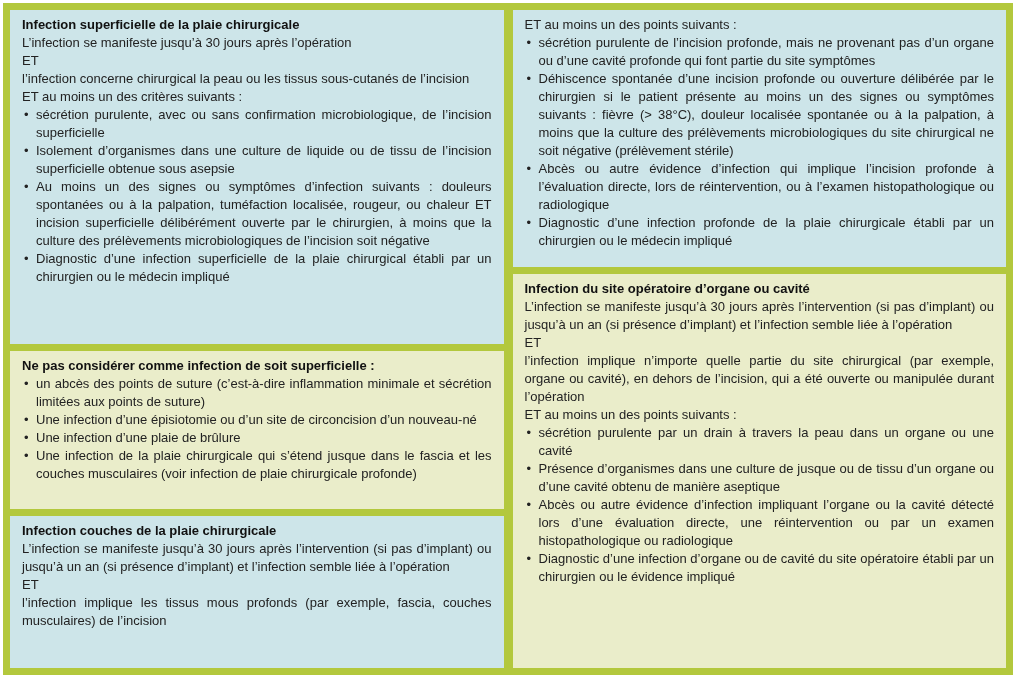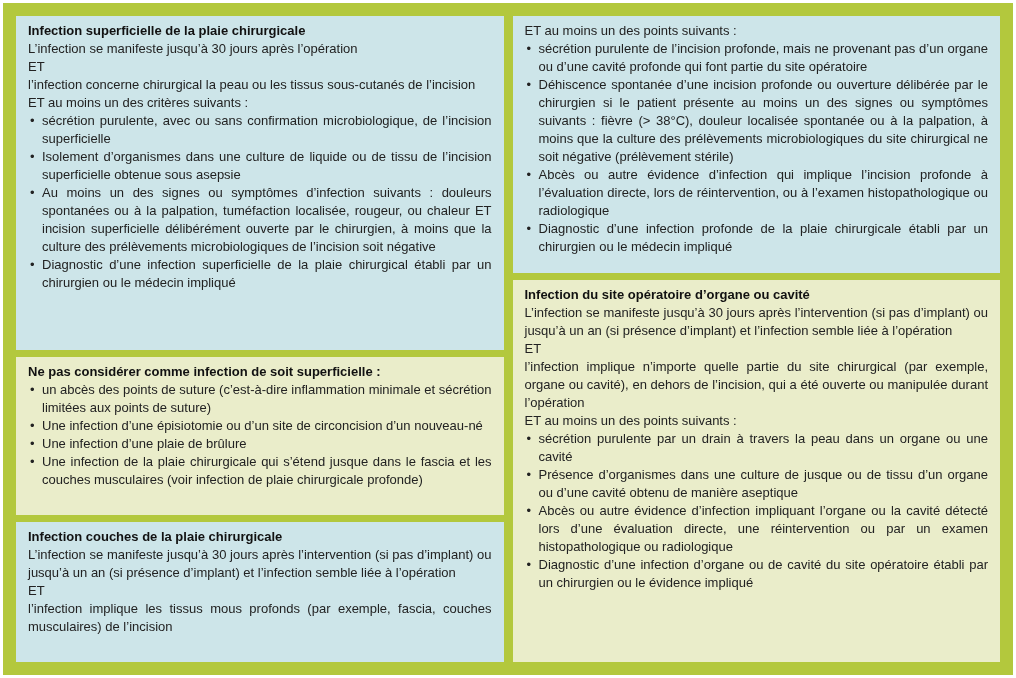--- a/index.html
+++ b/index.html
@@ -7,21 +7,21 @@
     padding: 0;
     width: 1016px;
     height: 678px;
     background: #ffffff;
     font-family: "Liberation Sans", "DejaVu Sans", sans-serif;
   }
   .frame {
     position: absolute;
     left: 3px; top: 3px; right: 3px; bottom: 3px;
     background: var(--frame-color, #b3c83d);
-    padding: 13px;
+    padding: 7px;
     box-sizing: border-box;
     display: flex;
     gap: 9px;
   }
   .col {
     flex: 1 1 0;
     min-width: 0;
     display: flex;
     flex-direction: column;
     gap: 7px;
@@ -88,21 +88,21 @@
     <div class="panel blue p-l3">
         <div class="block title">Infection couches de la plaie chirurgicale</div>
         <div class="block text">L’infection se manifeste jusqu’à 30 jours après l’intervention (si pas d’implant) ou jusqu’à un an (si présence d’implant) et l’infection semble liée à l’opération</div>
         <div class="block text">ET</div>
         <div class="block text">l’infection implique les tissus mous profonds (par exemple, fascia, couches musculaires) de l’incision</div>
       </div>
   </div>
   <div class="col">
     <div class="panel blue p-r1">
         <div class="block text">ET au moins un des points suivants :</div>
-        <div class="block bullet"><span class="dot">•</span><span>sécrétion purulente de l’incision profonde, mais ne provenant pas d’un organe ou d’une cavité profonde qui font partie du site opératoire</span></div>
+        <div class="block bullet"><span class="dot">•</span><span>sécrétion purulente de l’incision profonde, mais ne provenant pas d’un organe ou d’une cavité profonde qui font partie du site symptômes</span></div>
         <div class="block bullet"><span class="dot">•</span><span>Déhiscence spontanée d’une incision profonde ou ouverture délibérée par le chirurgien si le patient présente au moins un des signes ou symptômes suivants : fièvre (&gt; 38°C), douleur localisée spontanée ou à la palpation, à moins que la culture des prélèvements microbiologiques du site chirurgical ne soit négative (prélèvement stérile)</span></div>
         <div class="block bullet"><span class="dot">•</span><span>Abcès ou autre évidence d’infection qui implique l’incision profonde à l’évaluation directe, lors de réintervention, ou à l’examen histopathologique ou radiologique</span></div>
         <div class="block bullet"><span class="dot">•</span><span>Diagnostic d’une infection profonde de la plaie chirurgicale établi par un chirurgien ou le médecin impliqué</span></div>
       </div>
     <div class="panel green p-r2">
         <div class="block title">Infection du site opératoire d’organe ou cavité</div>
         <div class="block text">L’infection se manifeste jusqu’à 30 jours après l’intervention (si pas d’implant) ou jusqu’à un an (si présence d’implant) et l’infection semble liée à l’opération</div>
         <div class="block text">ET</div>
         <div class="block text">l’infection implique n’importe quelle partie du site chirurgical (par exemple, organe ou cavité), en dehors de l’incision, qui a été ouverte ou manipulée durant l’opération</div>
         <div class="block text">ET au moins un des points suivants :</div>

